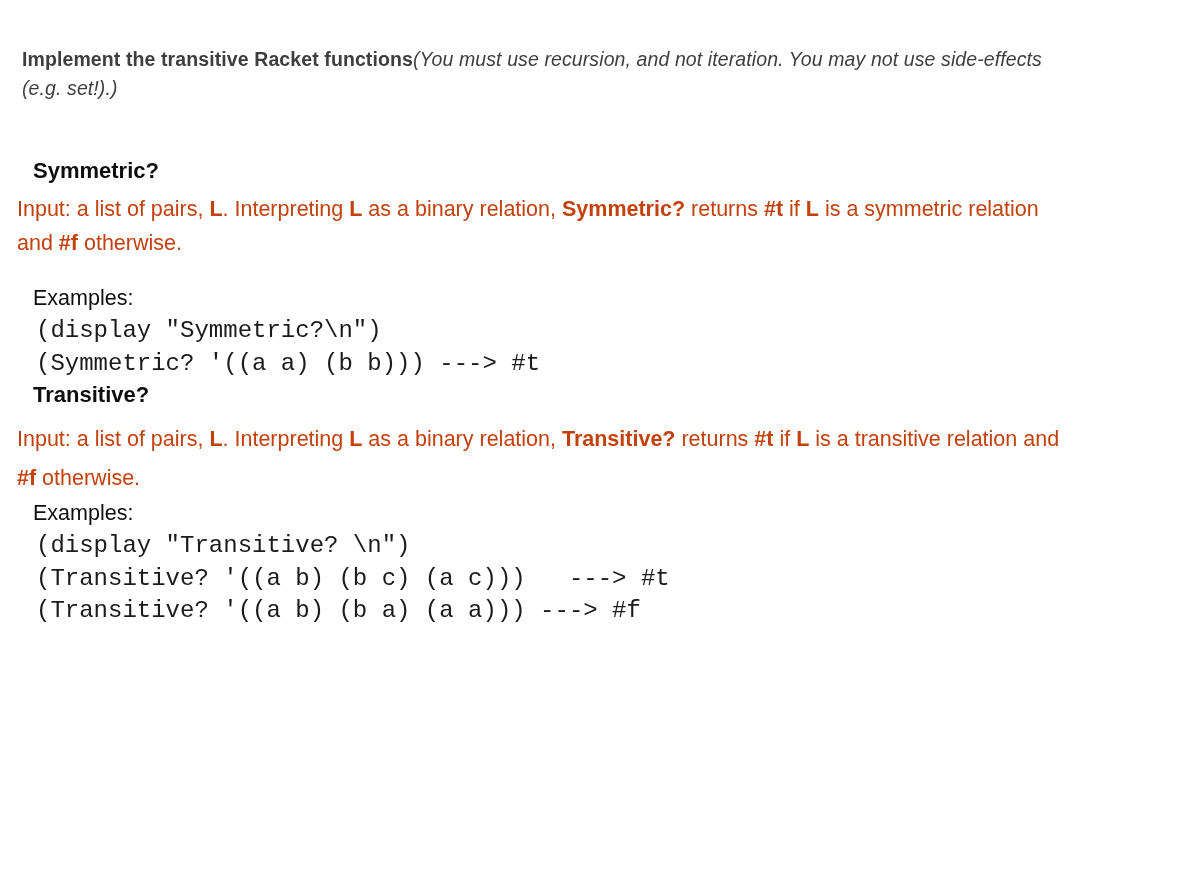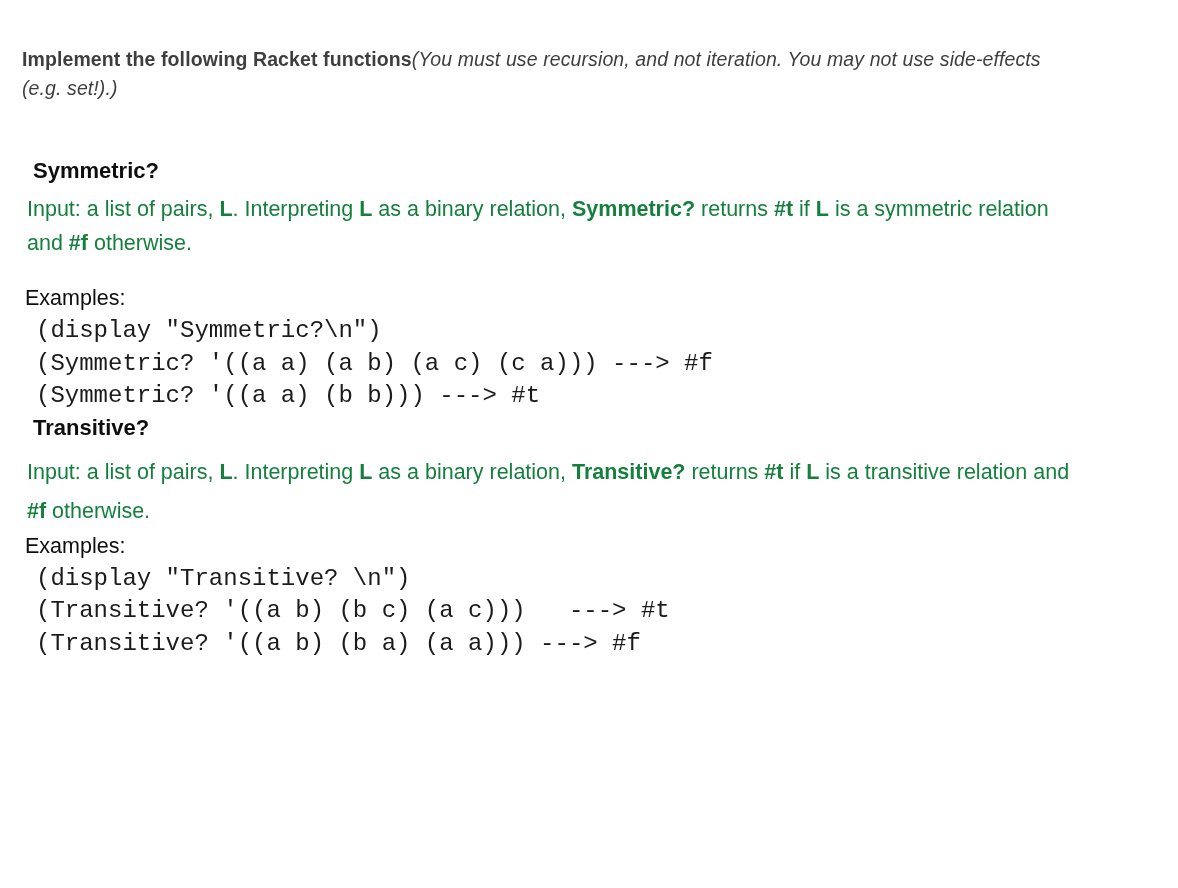--- a/index.html
+++ b/index.html
@@ -31,29 +31,29 @@
   .section-title {
     margin: 0;
     padding-left: 33px;
     font-size: 22px;
     line-height: 26px;
     font-weight: 700;
     color: #0e0e0e;
   }
   .desc {
     margin: 0;
-    padding-left: 27px;
+    padding-left: 17px;
     max-width: 1050px;
     font-size: 21.5px;
-    color: #15803d;
+    color: #c2410c;
   }
   .desc .seg-b { font-weight: 700; }
   .examples-label {
     margin: 0;
-    padding-left: 25px;
+    padding-left: 33px;
     font-size: 21.5px;
     line-height: 26px;
     color: #0e0e0e;
   }
   .code {
     margin: 0;
     padding-left: 36px;
     font-family: "Liberation Mono", "DejaVu Sans Mono", monospace;
     font-size: 24px;
     line-height: 32.6px;
@@ -70,27 +70,27 @@
   #section-transitive .section-title  { margin-top: 2px; }
   #section-transitive .desc           { margin-top: 12px; line-height: 39px; }
   #section-transitive .examples-label { margin-top: 2px; }
   #section-transitive .code           { margin-top: 4px; }
 </style>
 </head>
 <body>
 
 <div class="page">
 
-  <p class="header"><span class="seg-b">Implement the following Racket functions</span><span class="seg-i">(You must use recursion, and not iteration. You may not use side-effects (e.g. set!).)</span></p>
+  <p class="header"><span class="seg-b">Implement the transitive Racket functions</span><span class="seg-i">(You must use recursion, and not iteration. You may not use side-effects (e.g. set!).)</span></p>
 
   <section id="section-symmetric">
     <h2 class="section-title">Symmetric?</h2>
     <p class="desc"><span>Input: a list of pairs, </span><span class="seg-b">L</span><span>. Interpreting </span><span class="seg-b">L</span><span> as a binary relation, </span><span class="seg-b">Symmetric?</span><span> returns </span><span class="seg-b">#t</span><span> if </span><span class="seg-b">L</span><span> is a symmetric relation and </span><span class="seg-b">#f</span><span> otherwise.</span></p>
     <p class="examples-label">Examples:</p>
-    <div class="code"><div>(display "Symmetric?\n")</div><div>(Symmetric? '((a a) (a b) (a c) (c a))) ---&gt; #f</div><div>(Symmetric? '((a a) (b b))) ---&gt; #t</div></div>
+    <div class="code"><div>(display "Symmetric?\n")</div><div>(Symmetric? '((a a) (b b))) ---&gt; #t</div></div>
   </section>
 
   <section id="section-transitive">
     <h2 class="section-title">Transitive?</h2>
     <p class="desc"><span>Input: a list of pairs, </span><span class="seg-b">L</span><span>. Interpreting </span><span class="seg-b">L</span><span> as a binary relation, </span><span class="seg-b">Transitive?</span><span> returns </span><span class="seg-b">#t</span><span> if </span><span class="seg-b">L</span><span> is a transitive relation and </span><span class="seg-b">#f</span><span> otherwise.</span></p>
     <p class="examples-label">Examples:</p>
     <div class="code"><div>(display "Transitive? \n")</div><div>(Transitive? '((a b) (b c) (a c)))   ---&gt; #t</div><div>(Transitive? '((a b) (b a) (a a))) ---&gt; #f</div></div>
   </section>
 
 </div>

